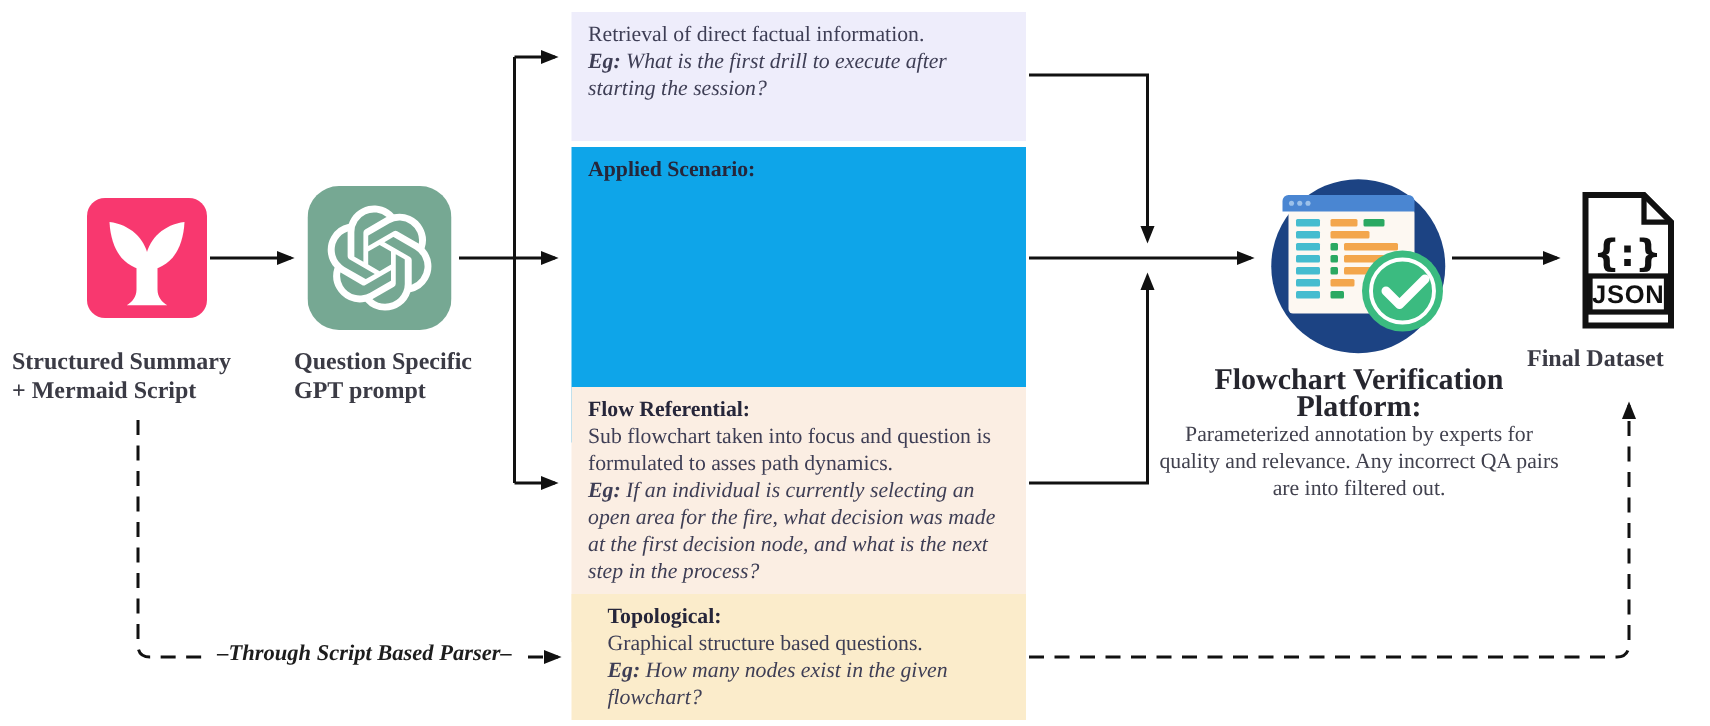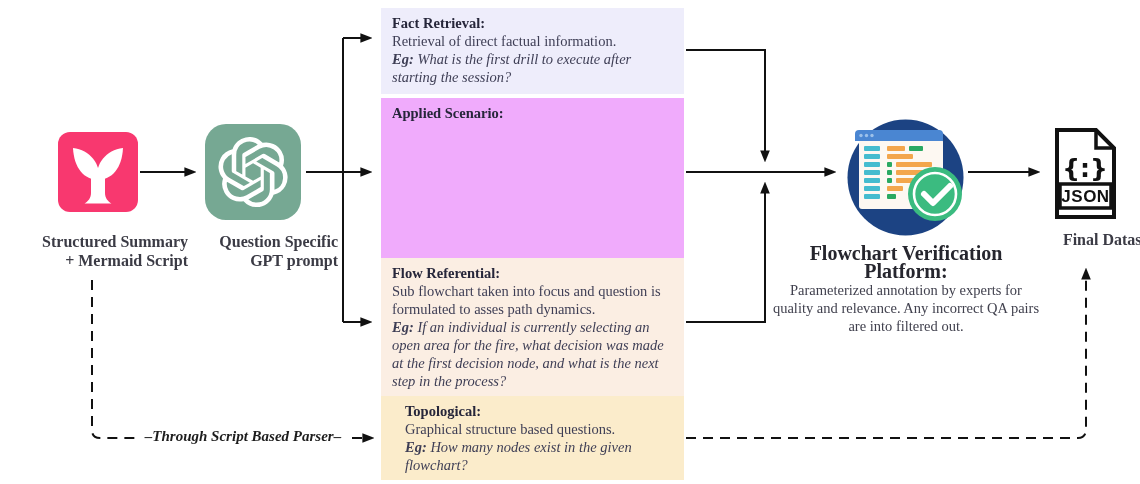--- a/index.html
+++ b/index.html
@@ -6,32 +6,32 @@
   .canvas{
     position:relative;
     width:1140px;height:484px;
     background:#ffffff;
     font-family:"Liberation Serif","DejaVu Serif",serif;
     overflow:hidden;
   }
   .wires{position:absolute;left:0;top:0;}
   .node-icon{position:absolute;}
   .node-label{
-    position:absolute;text-align:right;
+    position:absolute;text-align:left;
     font-weight:bold;font-size:16px;line-height:19px;
     color:#3b3b45;white-space:pre-line;
   }
   .qbox{
     position:absolute;left:381px;width:303px;
     box-sizing:border-box;padding:6px 11px 8px;
     font-size:14.5px;line-height:18px;color:#3e3e55;
     overflow:hidden;
   }
   .qbox-0{top:8px;height:86px;background:#eeedfb;}
-  .qbox-1{top:98px;height:197px;background:#f0abfc;}
+  .qbox-1{top:98px;height:197px;background:#0ea5e9;}
   .qbox-2{top:258px;height:170px;background:#fbeee3;}
   .qbox-3{top:396px;height:84px;background:#fbeccb;padding-left:24px;}
   .qtitle{display:block;font-weight:bold;color:#26263a;}
   .qdesc{display:block;}
   .qex{display:block;font-style:italic;}
   .egp{font-weight:bold;font-style:italic;}
   .platform-label{
     position:absolute;left:772px;top:244px;width:268px;
     text-align:center;color:#41414e;font-size:14.5px;line-height:18px;
   }
@@ -88,21 +88,20 @@
   <svg class="node-icon" style="left:205px;top:124px;" width="96" height="96" viewBox="0 0 96 96">
     <rect x="0" y="0" width="96" height="96" rx="21" fill="#76a893"></rect>
     <g transform="translate(13,13) scale(2.92)">
       <path fill="#ffffff" d="M22.2819 9.8211a5.9847 5.9847 0 0 0-.5157-4.9108 6.0462 6.0462 0 0 0-6.5098-2.9A6.0651 6.0651 0 0 0 4.9807 4.1818a5.9847 5.9847 0 0 0-3.9977 2.9 6.0462 6.0462 0 0 0 .7427 7.0966 5.98 5.98 0 0 0 .511 4.9107 6.051 6.051 0 0 0 6.5146 2.9001A5.9847 5.9847 0 0 0 13.2599 24a6.0557 6.0557 0 0 0 5.7718-4.2058 5.9894 5.9894 0 0 0 3.9977-2.9001 6.0557 6.0557 0 0 0-.7475-7.073zm-9.022 12.6081a4.4755 4.4755 0 0 1-2.8764-1.0408l.1419-.0804 4.7783-2.7582a.7948.7948 0 0 0 .3927-.6813v-6.7369l2.02 1.1686a.071.071 0 0 1 .038.0615v5.5826a4.504 4.504 0 0 1-4.4945 4.4849zm-9.6607-4.1254a4.4708 4.4708 0 0 1-.5346-3.0137l.142.0852 4.783 2.7582a.7712.7712 0 0 0 .7806 0l5.8428-3.3685v2.3324a.0804.0804 0 0 1-.0332.0615L9.74 19.9502a4.4992 4.4992 0 0 1-6.1408-1.6464zM2.3408 7.8956a4.485 4.485 0 0 1 2.3655-1.9728V11.6a.7664.7664 0 0 0 .3879.6765l5.8144 3.3543-2.0201 1.1685a.0757.0757 0 0 1-.071 0l-4.8303-2.7865A4.504 4.504 0 0 1 2.3408 7.8956zm16.5963 3.8558L13.1038 8.364 15.1192 7.2a.0757.0757 0 0 1 .071 0l4.8303 2.7913a4.4944 4.4944 0 0 1-.6765 8.1042v-5.6772a.79.79 0 0 0-.407-.667zm2.0107-3.0231l-.142-.0852-4.7735-2.7818a.7759.7759 0 0 0-.7854 0L9.409 9.2297V6.8974a.0662.0662 0 0 1 .0284-.0615l4.8303-2.7866a4.4992 4.4992 0 0 1 6.6802 4.66zM8.3065 12.863l-2.02-1.1638a.0804.0804 0 0 1-.038-.0567V6.0742a4.4992 4.4992 0 0 1 7.3757-3.4537l-.142.0805L8.704 5.459a.7948.7948 0 0 0-.3927.6813zm1.0976-2.3654l2.602-1.4998 2.6069 1.4998v2.9994l-2.5974 1.4997-2.6067-1.4997Z"></path>
     </g>
   </svg>
   <div class="node-label gpt-label">Question Specific
 GPT prompt</div>
 
   <div class="qbox qbox-0">
-    <span class="qtitle">Fact Retrieval:</span>
     <span class="qdesc">Retrieval of direct factual information.</span>
     <span class="qex"><span class="egp">Eg:</span> <span>What is the first drill to execute after starting the session?</span></span>
   </div>
 
   <div class="qbox qbox-1">
     <span class="qtitle">Applied Scenario:</span>
   </div>
 
   <div class="qbox qbox-2">
     <span class="qtitle">Flow Referential:</span>

